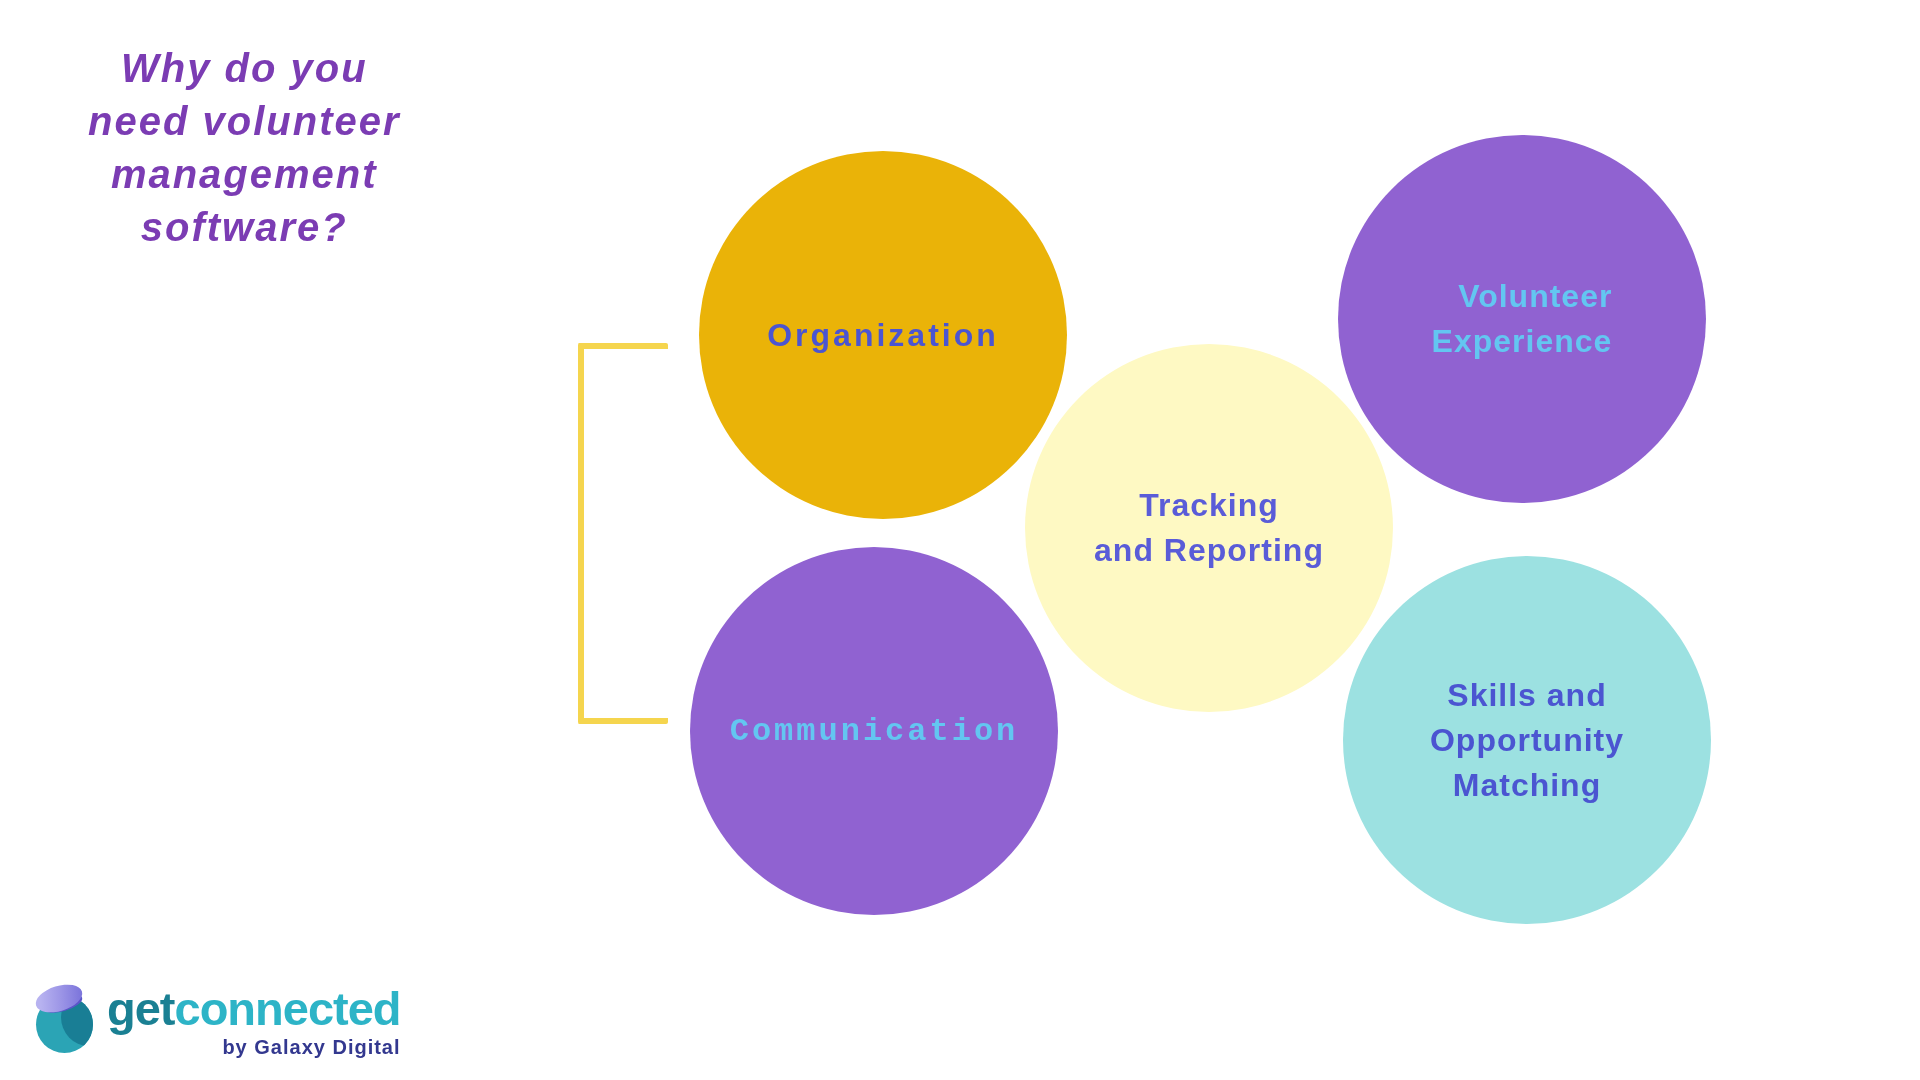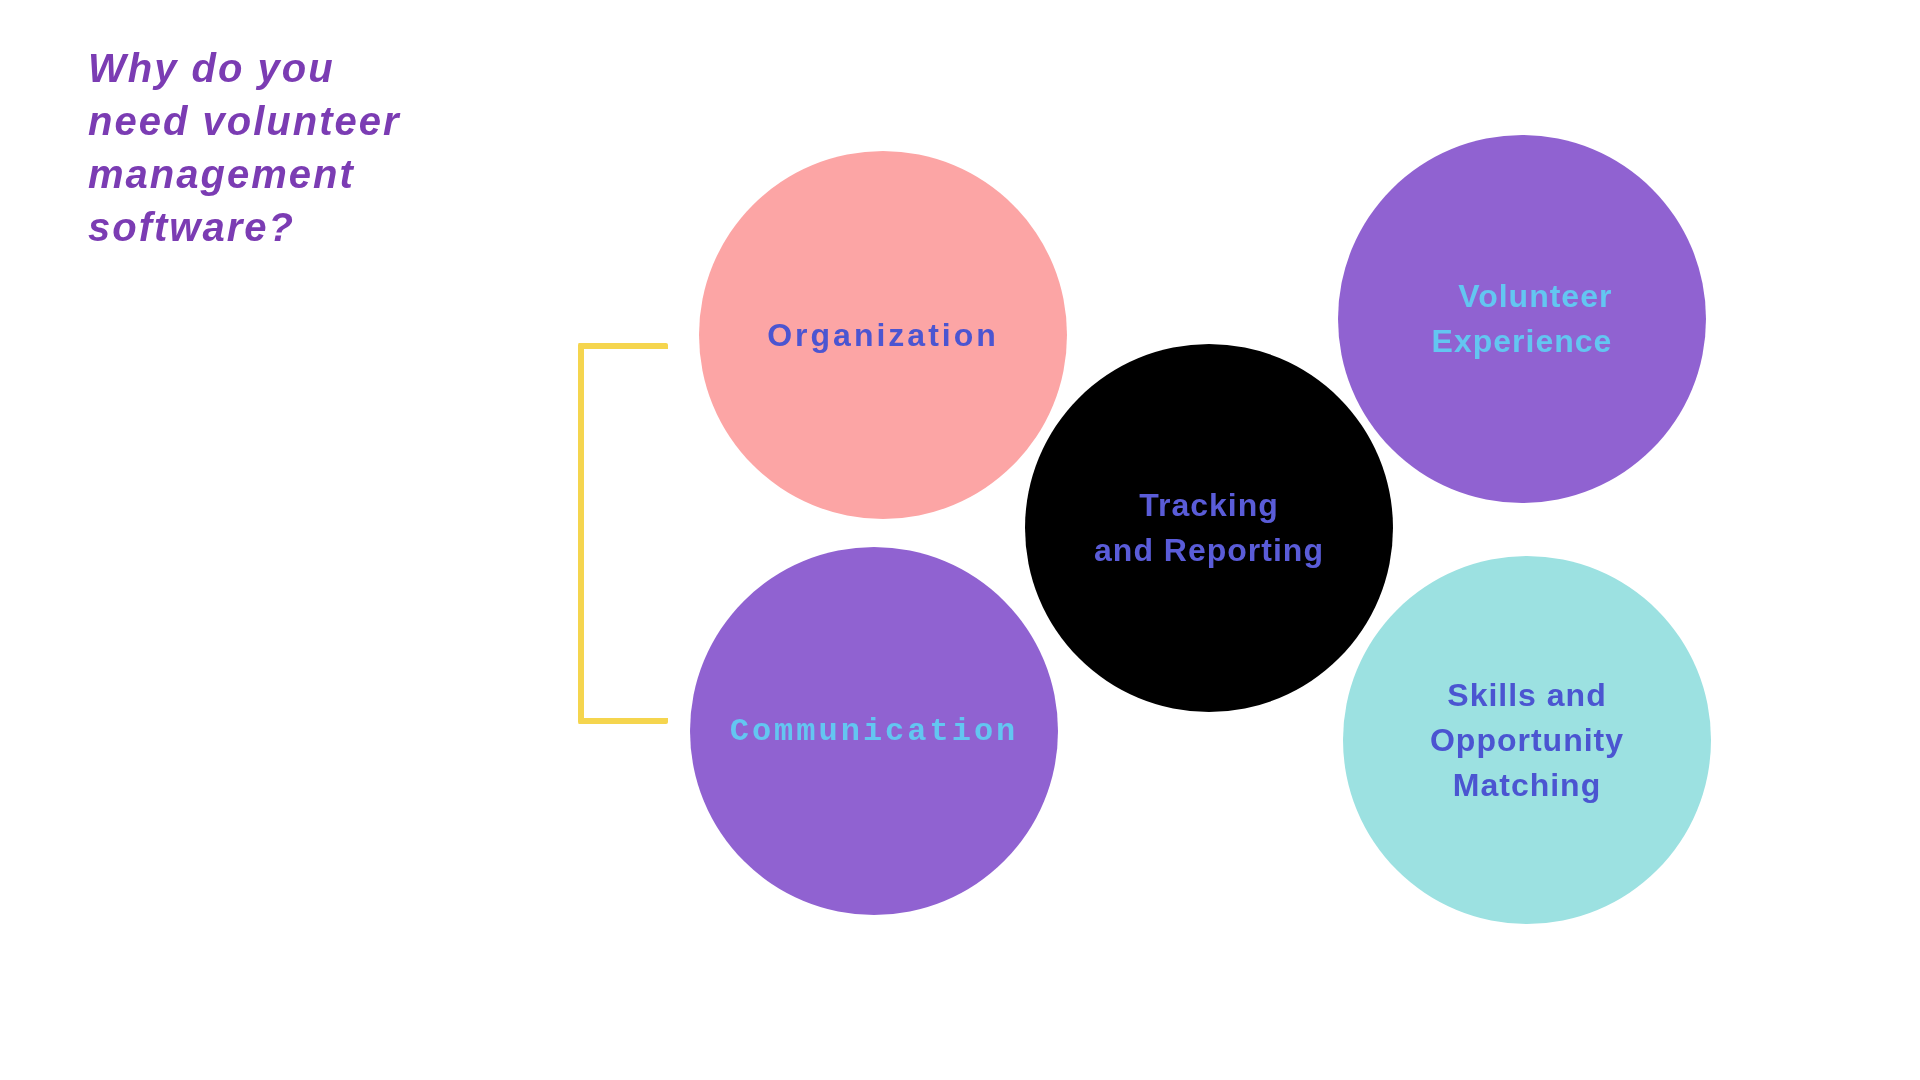--- a/index.html
+++ b/index.html
@@ -20,20 +20,21 @@
   .question {
     position: absolute;
     left: 88px;
     top: 42px;
     font-size: 40px;
     font-weight: bold;
     font-style: italic;
     line-height: 53px;
     letter-spacing: 2px;
     white-space: pre-line;
+    text-align: center;
   }
   .title {
     position: absolute;
     left: 86px;
     top: 450px;
     font-size: 82px;
     font-weight: bold;
     line-height: 91px;
     white-space: pre-line;
   }
@@ -153,38 +154,51 @@
 <div class="canvas">
 
   <div class="question" style="color: rgb(123, 60, 179);">Why do you
 need volunteer
 management
 software?</div>
 
 
   <div class="bracket" style="border-color: rgb(245, 213, 78);"></div>
 
-  <div class="circle c-organization" style="background-color: #fca5a5;">
+  <div class="circle c-organization" style="background-color: #eab308;">
     <span class="label wide" style="color: rgb(75, 85, 209);">Organization</span>
   </div>
 
   <div class="circle c-communication" style="background-color: rgb(144, 98, 209); font-family: Liberation Mono, monospace;">
     <span class="label wide" style="color: rgb(99, 198, 241);">Communication</span>
   </div>
 
-  <div class="circle c-tracking" style="background-color: #000000; text-align: center;">
+  <div class="circle c-tracking" style="background-color: #fef9c3; text-align: center;">
     <span class="label" style="color: rgb(90, 92, 216);">Tracking
 and Reporting</span>
   </div>
 
   <div class="circle c-volunteer" style="background-color: rgb(144, 98, 209);">
     <span class="label" style="color: rgb(99, 198, 241);">Volunteer
 Experience</span>
   </div>
 
   <div class="circle c-skills" style="background-color: rgb(156, 225, 225);">
     <span class="label" style="color: rgb(75, 85, 209);">Skills and
 Opportunity
 Matching</span>
   </div>
 
+  <div class="logo">
+    <div class="logo-icon">
+      <div class="sphere">
+        <div class="sphere-dark"></div>
+      </div>
+      <div class="leaf-shadow"></div>
+      <div class="leaf"></div>
+    </div>
+    <div class="logo-text">
+      <div class="wordmark"><span style="color: rgb(26, 128, 147);">get</span><span style="color: rgb(45, 180, 199);">connected</span></div>
+      <div class="byline" style="color: rgb(51, 56, 143);">by Galaxy Digital</div>
+    </div>
+  </div>
 
 </div>
 
 </body></html>

